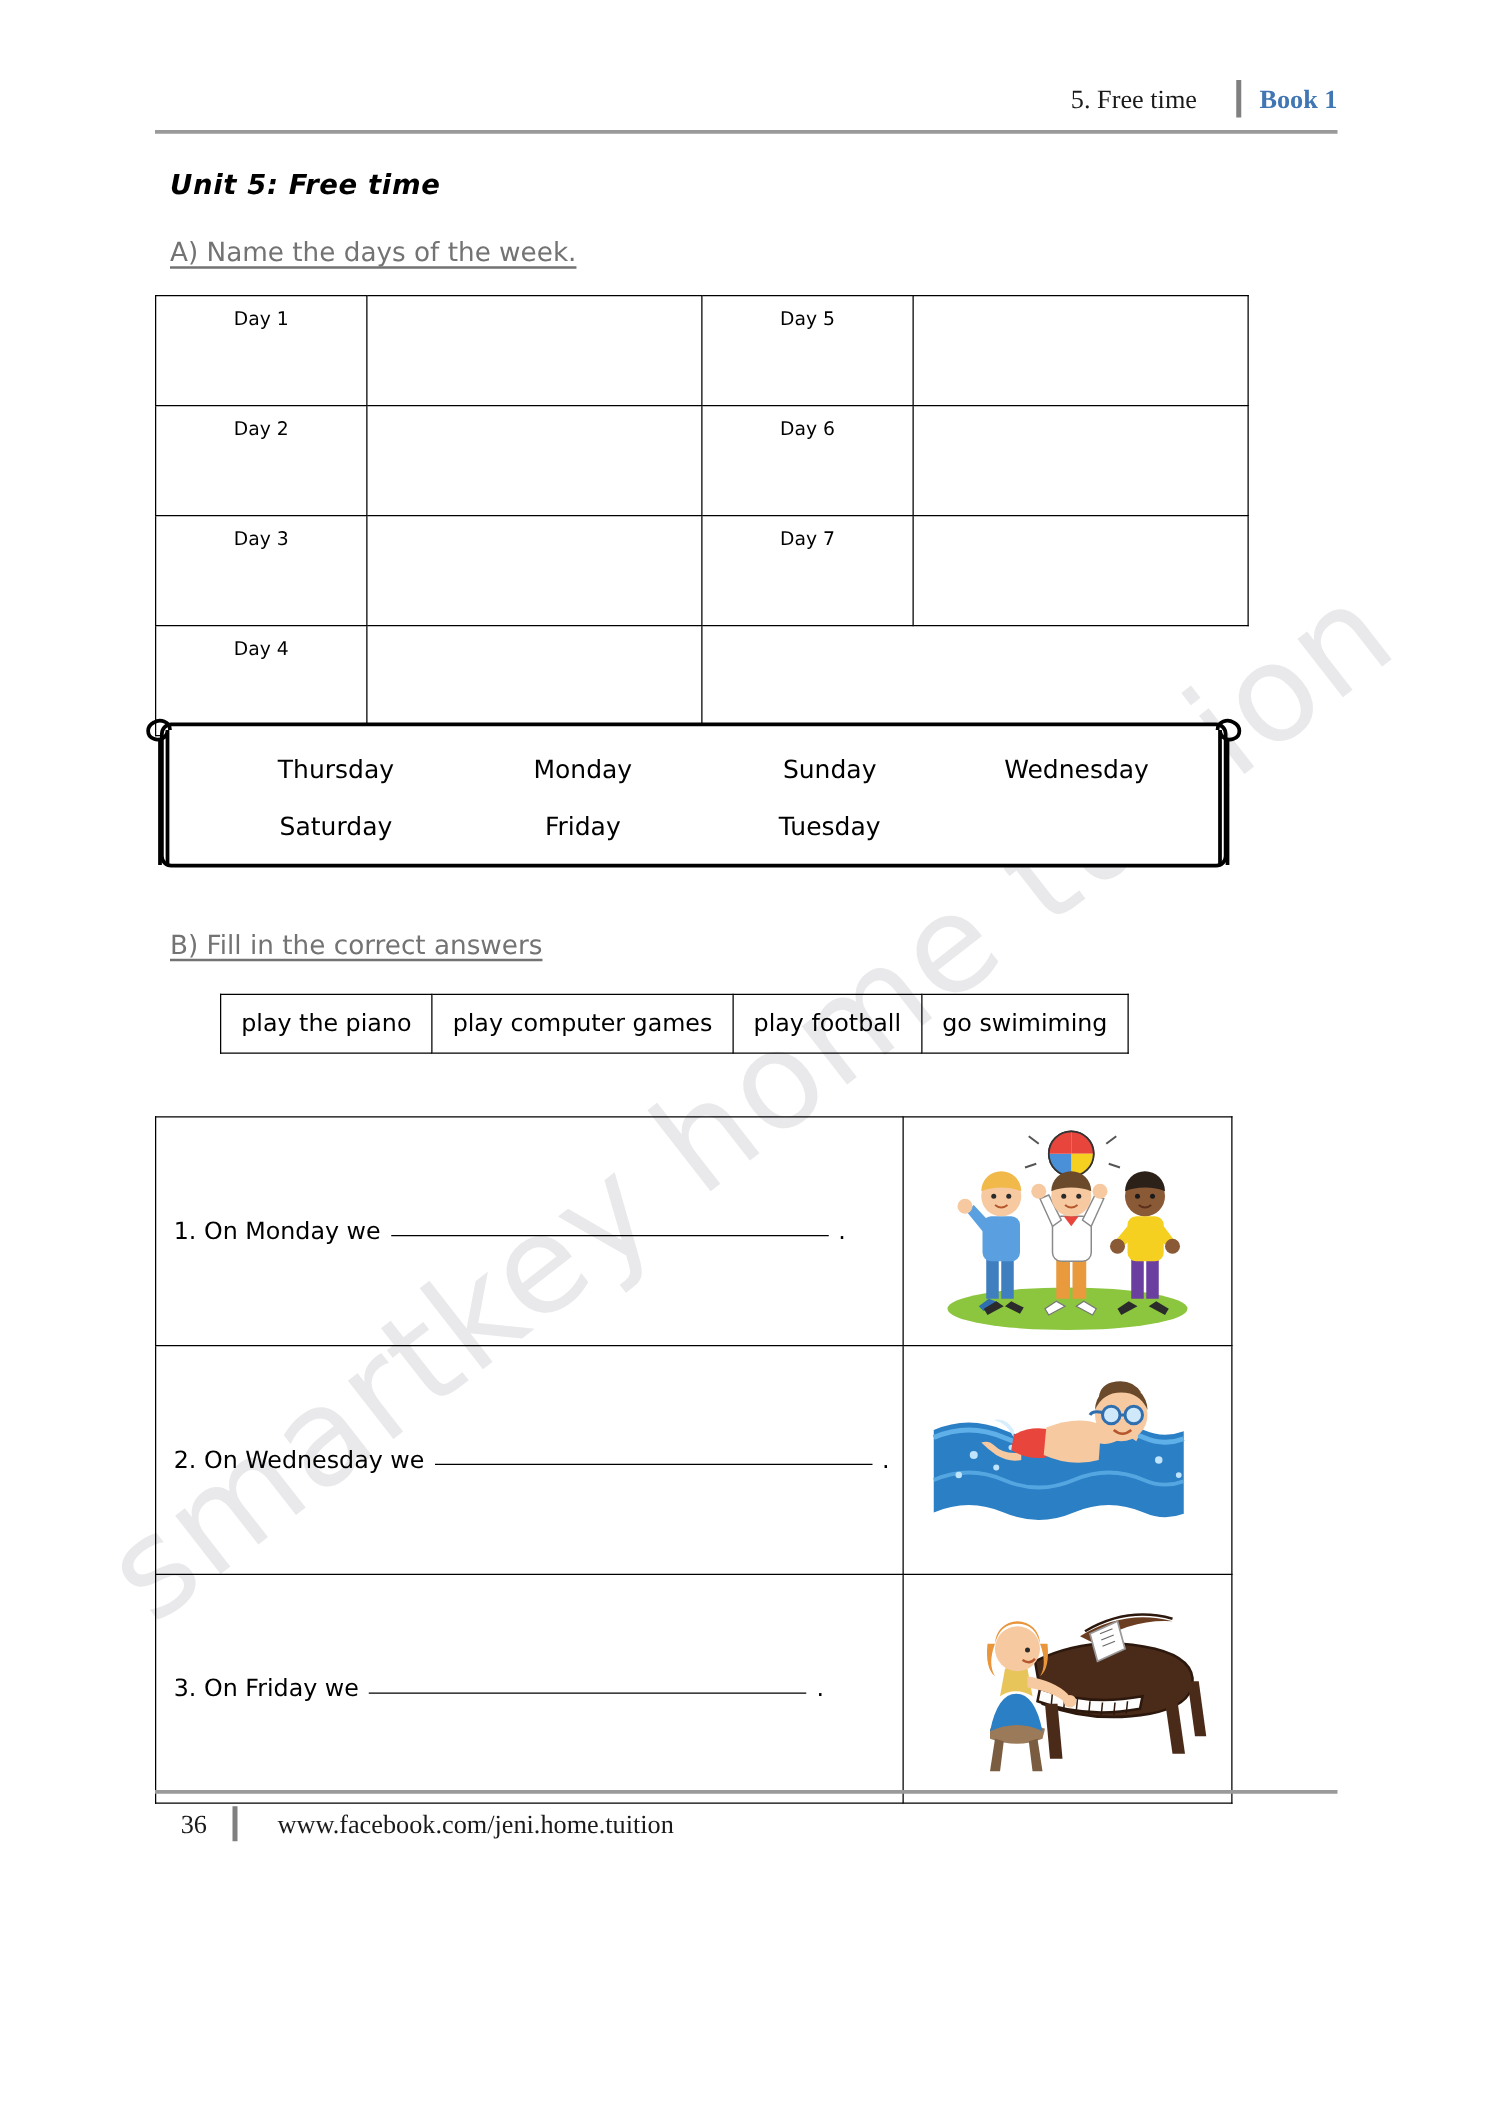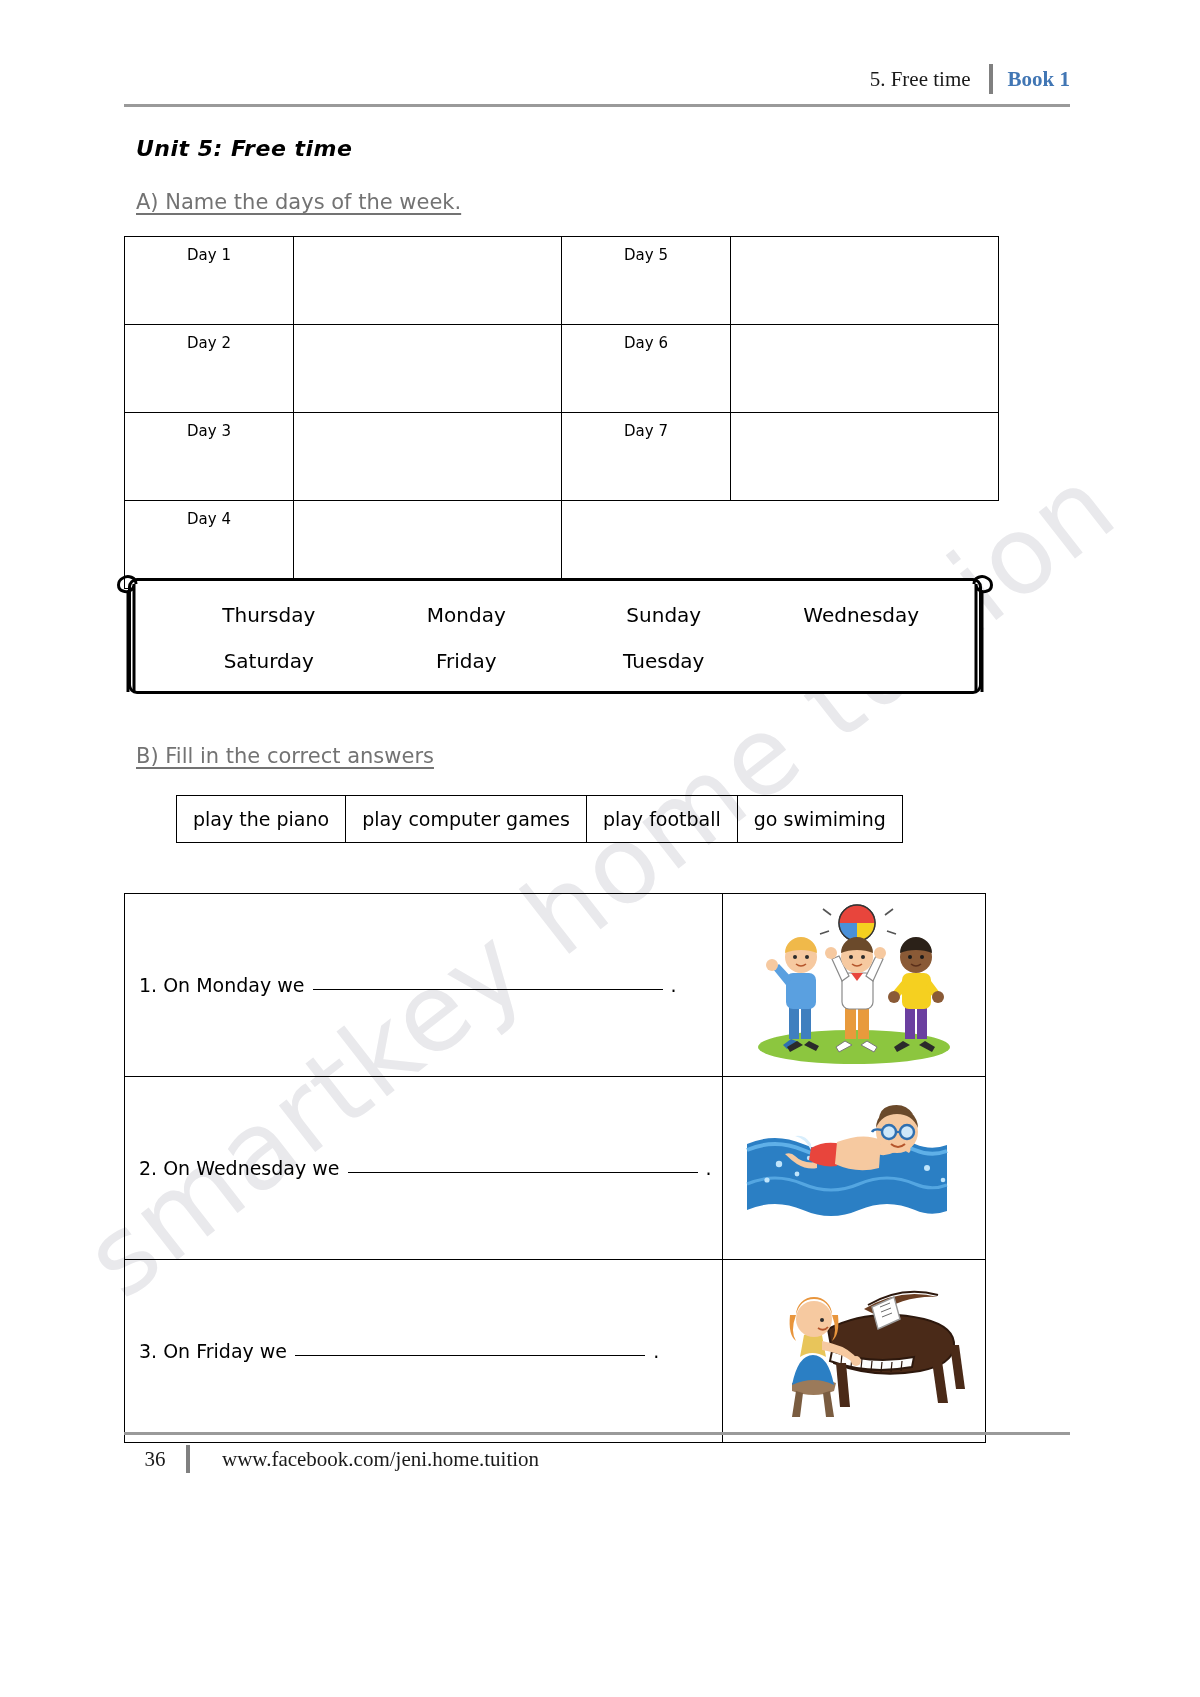--- a/index.html
+++ b/index.html
@@ -41,21 +41,21 @@
   .hdr-row{
     display:flex;
     justify-content:flex-end;
     align-items:center;
     height:38px;
   }
   .hdr-chapter{
     font-family:"Liberation Serif", serif;
     font-size:21px;
     color:#1a1a1a;
-    padding-right:18px;
+    padding-right:31px;
   }
   .hdr-sep{
     width:4px;
     height:30px;
     background:#808080;
   }
   .hdr-book{
     font-family:"Liberation Serif", serif;
     font-size:21px;
     font-weight:bold;

